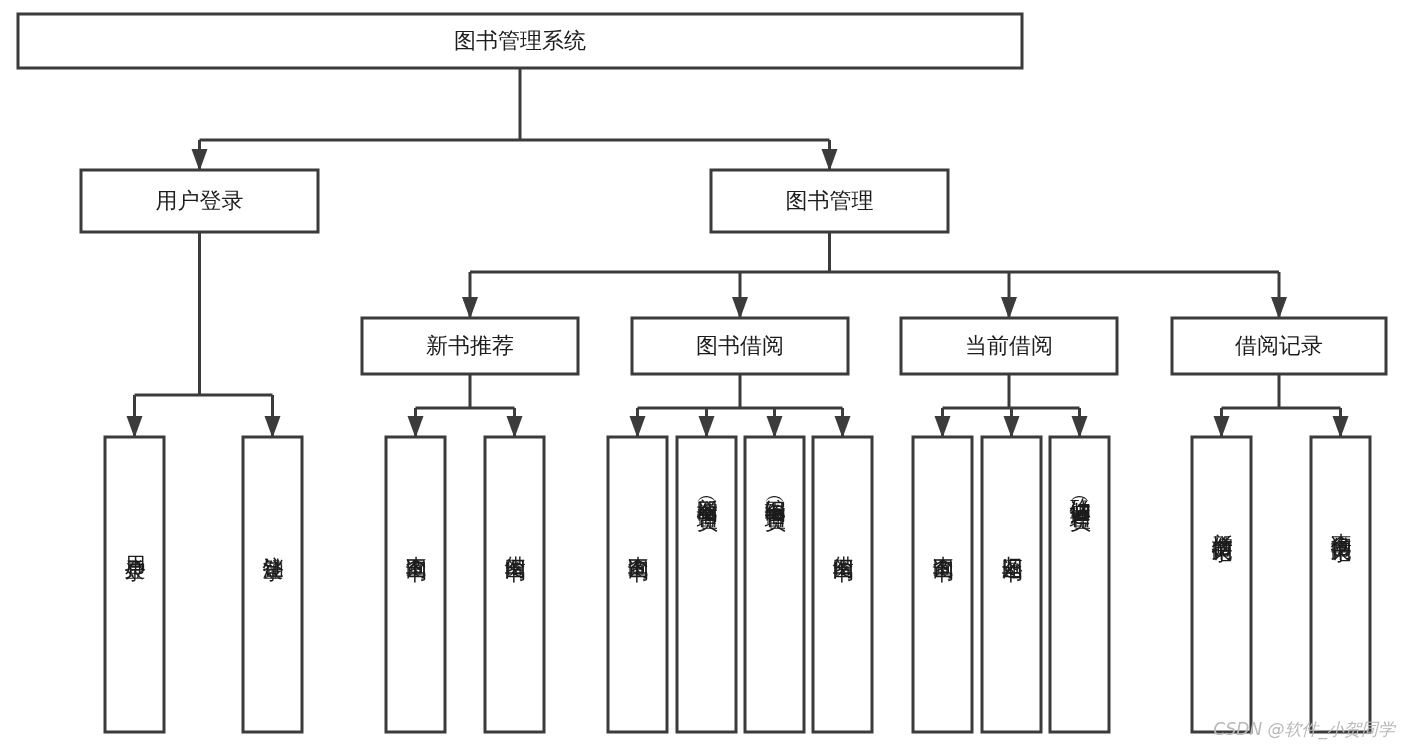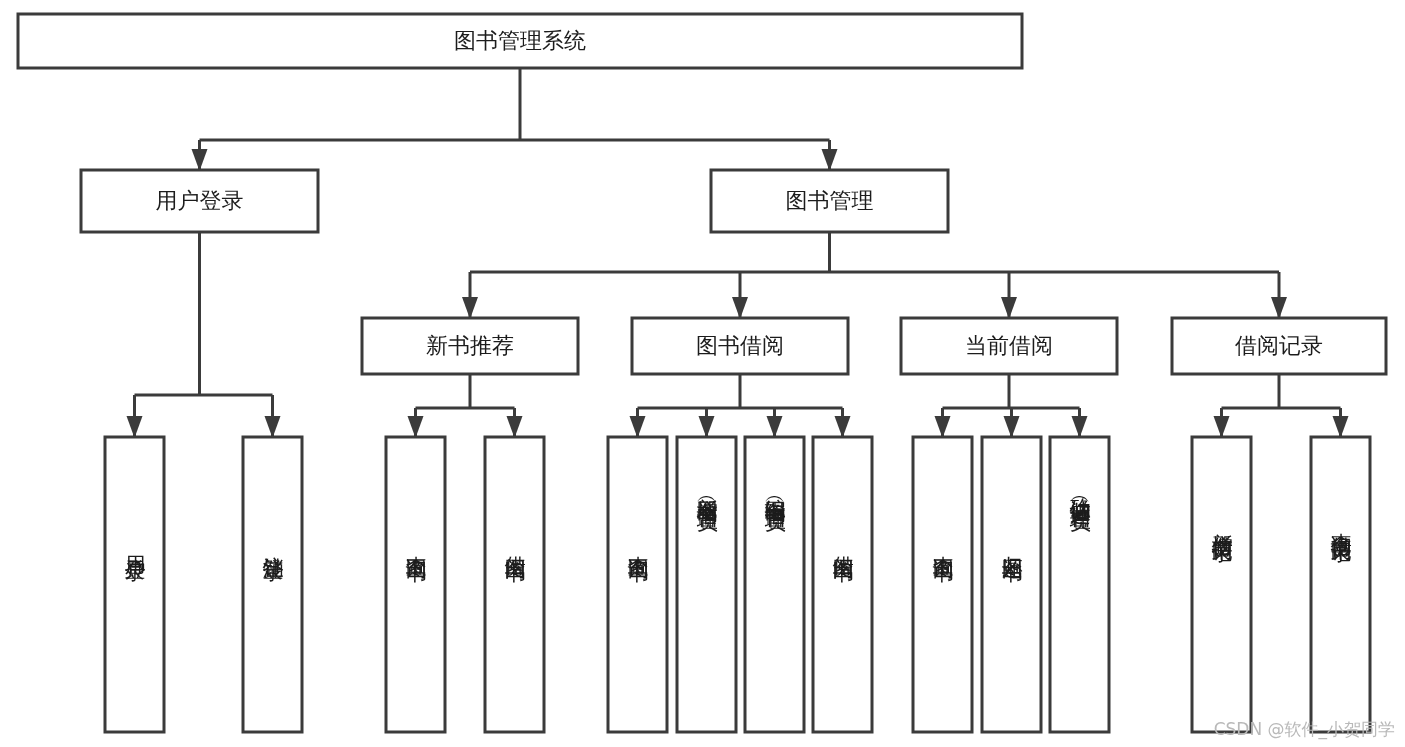--- a/index.html
+++ b/index.html
@@ -66,20 +66,21 @@
   }
   #watermark {
     position: absolute;
     right: 10px;
     bottom: 6px;
     font-family: "DejaVu Sans", "Liberation Sans", sans-serif;
     font-size: 17px;
     color: #b9b9b9;
     white-space: nowrap;
     user-select: none;
+    font-style: italic;
   }
 </style>
 </head>
 <body>
 
 <div id="diagram-root">
 
   <svg id="tree-svg" viewBox="0 0 1405 747" xmlns="http://www.w3.org/2000/svg">
     <g id="connectors-layer">
         <line x1="520" y1="68" x2="520" y2="140" class="connector"></line>

